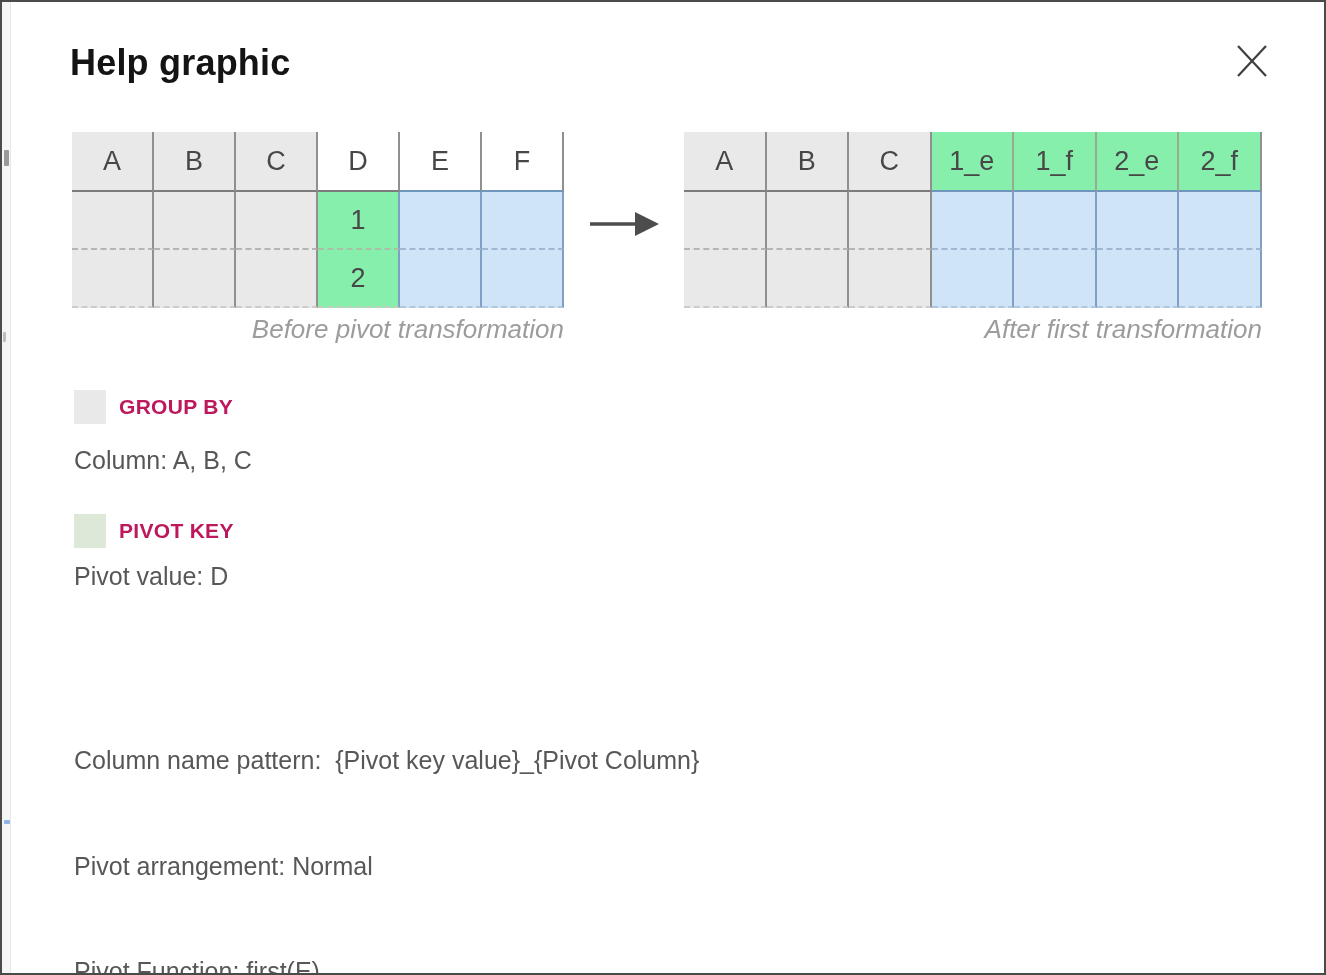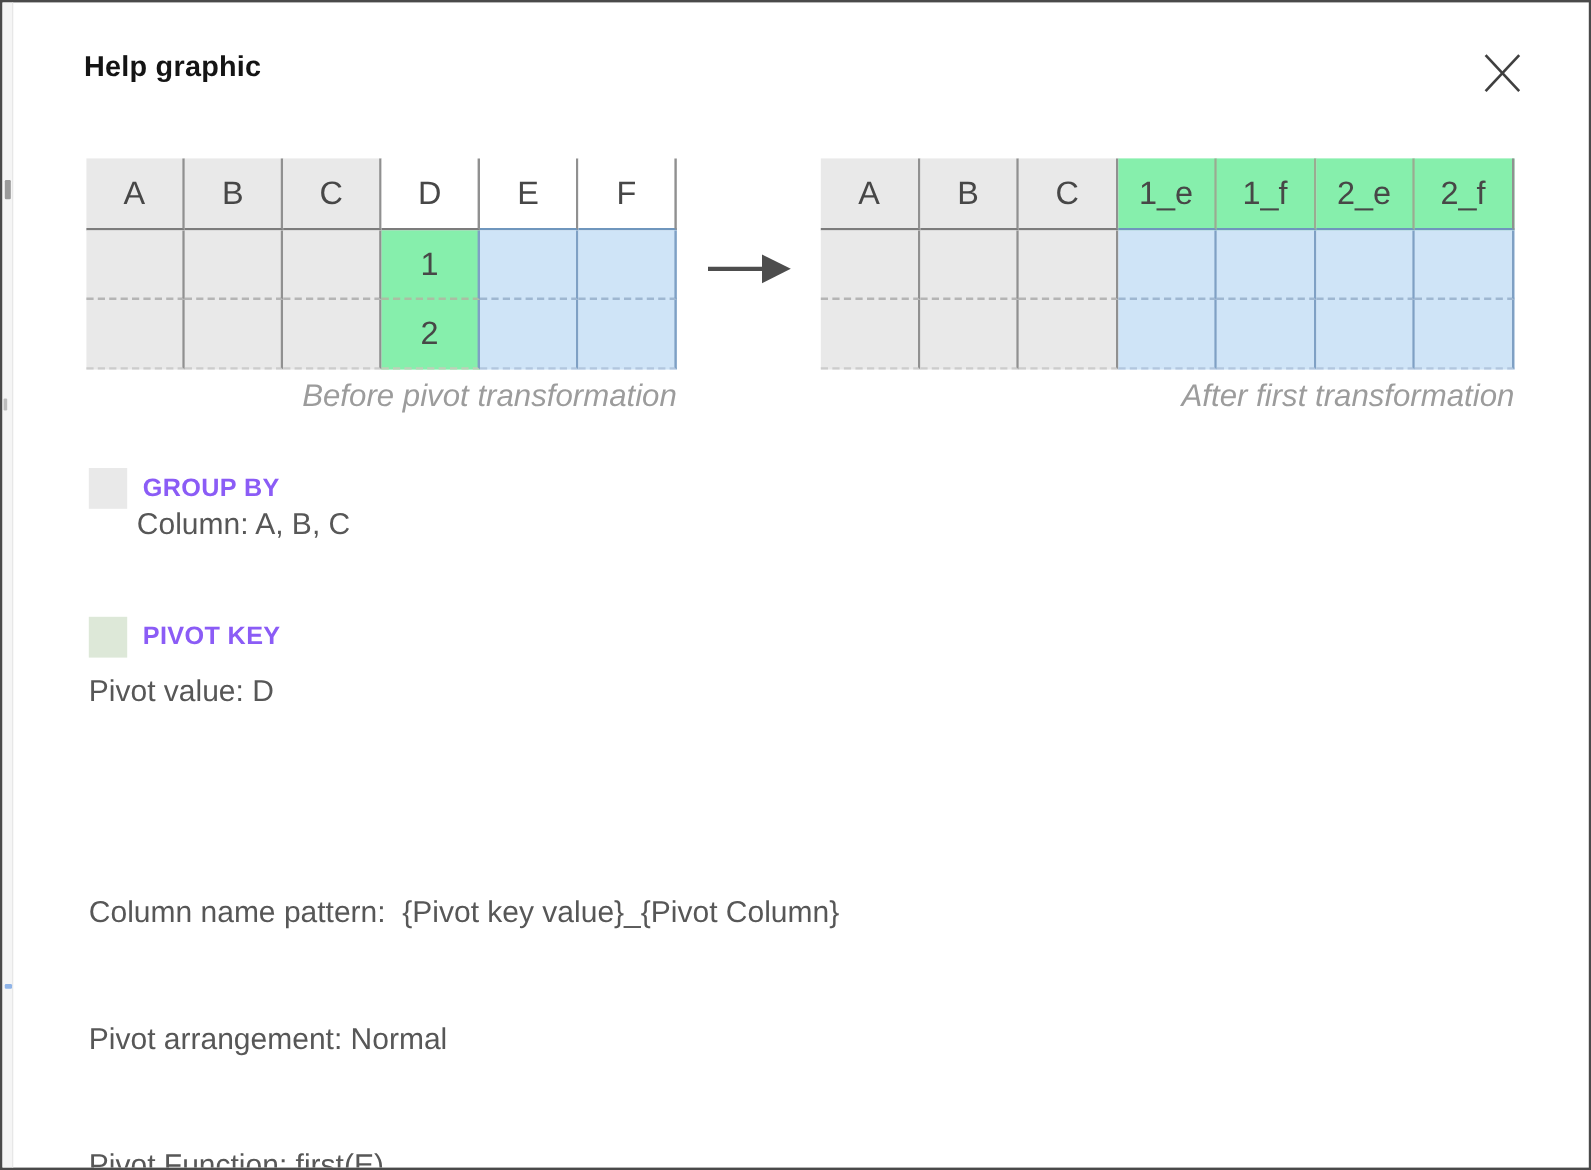--- a/index.html
+++ b/index.html
@@ -10,21 +10,21 @@
   }
   
   .bg-strip { position:absolute; left:0; top:0; bottom:0; width:9px; background:#f5f5f5; border-right:1px solid #e7e7e7; }
   .speck { position:absolute; border-radius:1px; }
   .speck1 { left:2px; top:148px; width:5px; height:16px; background:#9a9a9a; }
   .speck2 { left:1px; top:330px; width:3px; height:10px; background:#bdbdbd; }
   .speck3 { left:2px; top:818px; width:6px; height:4px; background:#8fb4e8; }
 
   .dialog-title {
     position:absolute; left:68px; top:40px;
-    font-size:24px; font-weight:700; color:#141414; letter-spacing:0.2px;
+    font-size:36px; font-weight:700; color:#141414; letter-spacing:0.2px;
   }
   .close-btn {
     position:absolute; left:1224px; top:34px; width:52px; height:52px;
     display:flex; align-items:center; justify-content:center; cursor:pointer; background:transparent; border:none;
   }
 
   
   .pt { position:absolute; top:130px; display:grid; }
   .pt-before { left:70px;  grid-template-columns:repeat(6, 82px);   grid-template-rows:60px 58px 58px; }
   .pt-after  { left:682px; grid-template-columns:repeat(7, 82.5px); grid-template-rows:60px 58px 58px; }
@@ -54,31 +54,31 @@
 
   .caption {
     position:absolute; top:312px; text-align:right;
     font-size:26px; font-style:italic; color:#9c9c9c;
   }
   .caption-before { left:70px;  width:492px; }
   .caption-after  { left:682px; width:578px; }
 
   
   .legend-head { position:absolute; left:72px; display:flex; align-items:center; gap:13px; }
-  .legend-head .label { font-size:21px; font-weight:700; color:#8b5cf6; letter-spacing:0.3px; }
+  .legend-head .label { font-size:21px; font-weight:700; color:#be185d; letter-spacing:0.3px; }
   .swatch { width:32px; height:34px; flex:0 0 32px; }
   .sw-gray  { background:#e9e9e9; }
   .sw-green { background:#dde8d8; }
   .sw-blue  { background:#cfe4f7; }
   .head-1 { top:388px; }
   .head-2 { top:512px;align-items:center; }
   .head-3 { top:636px; }
 
   .legend-text { position:absolute; left:72px; font-size:25px; color:#575757; white-space:pre; }
-  .text-1 { top:421px;margin-left:40px; }
+  .text-1 { top:444px; }
   .text-2 { top:560px; }
   .lines-3 { top:677px; }
   .lines-3 .ln { height:47.5px; display:flex; align-items:center; }
 </style>
 </head>
 <body>
 
 <div class="screen">
 
   <div class="bg-strip">

